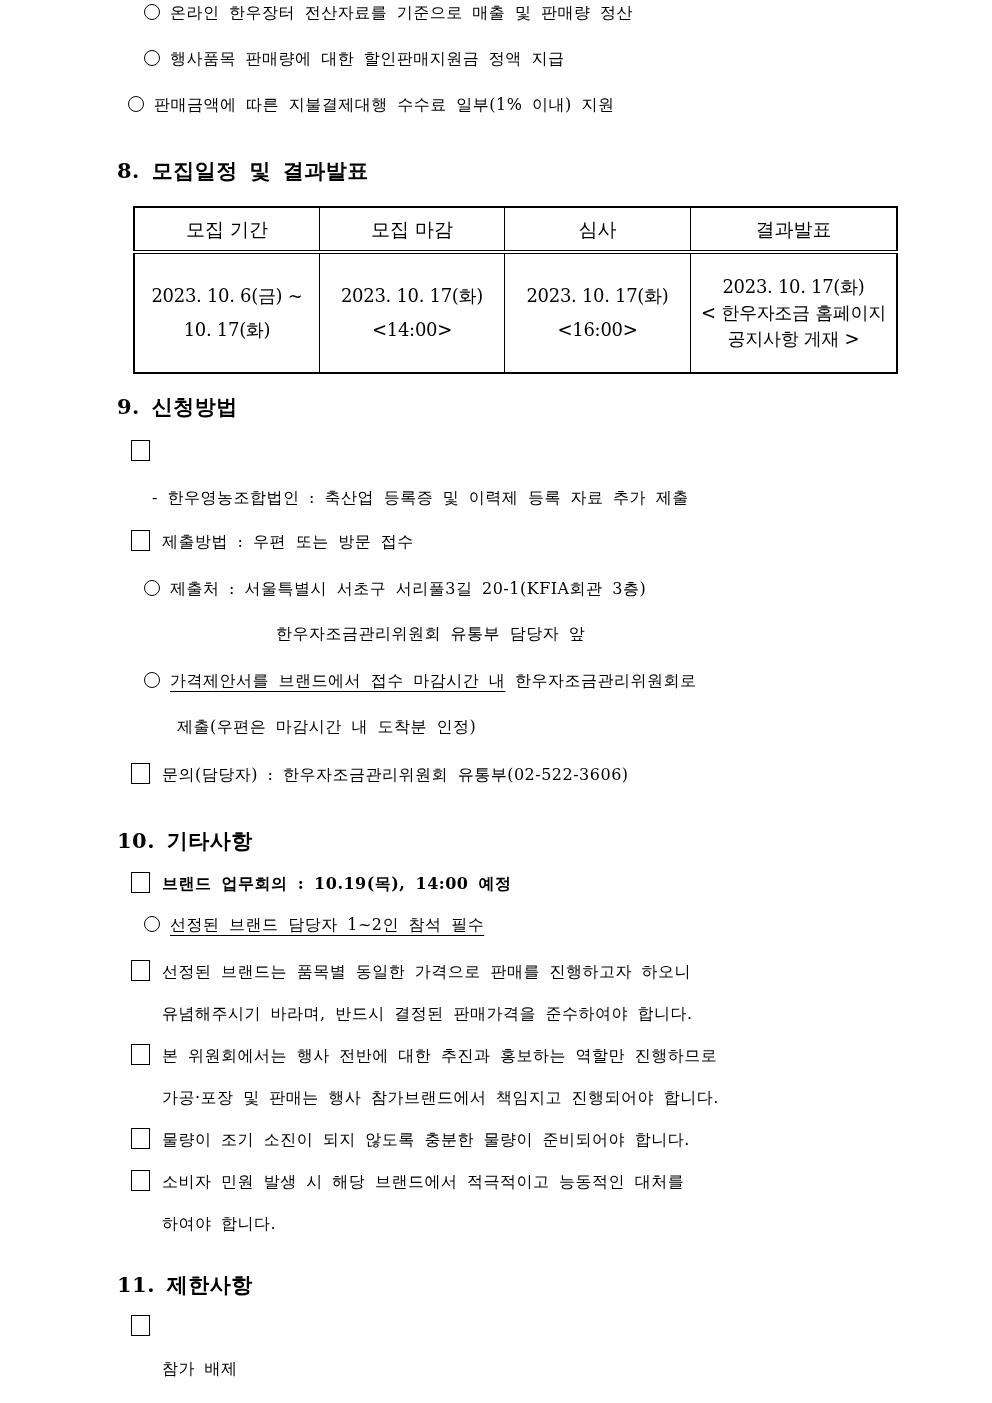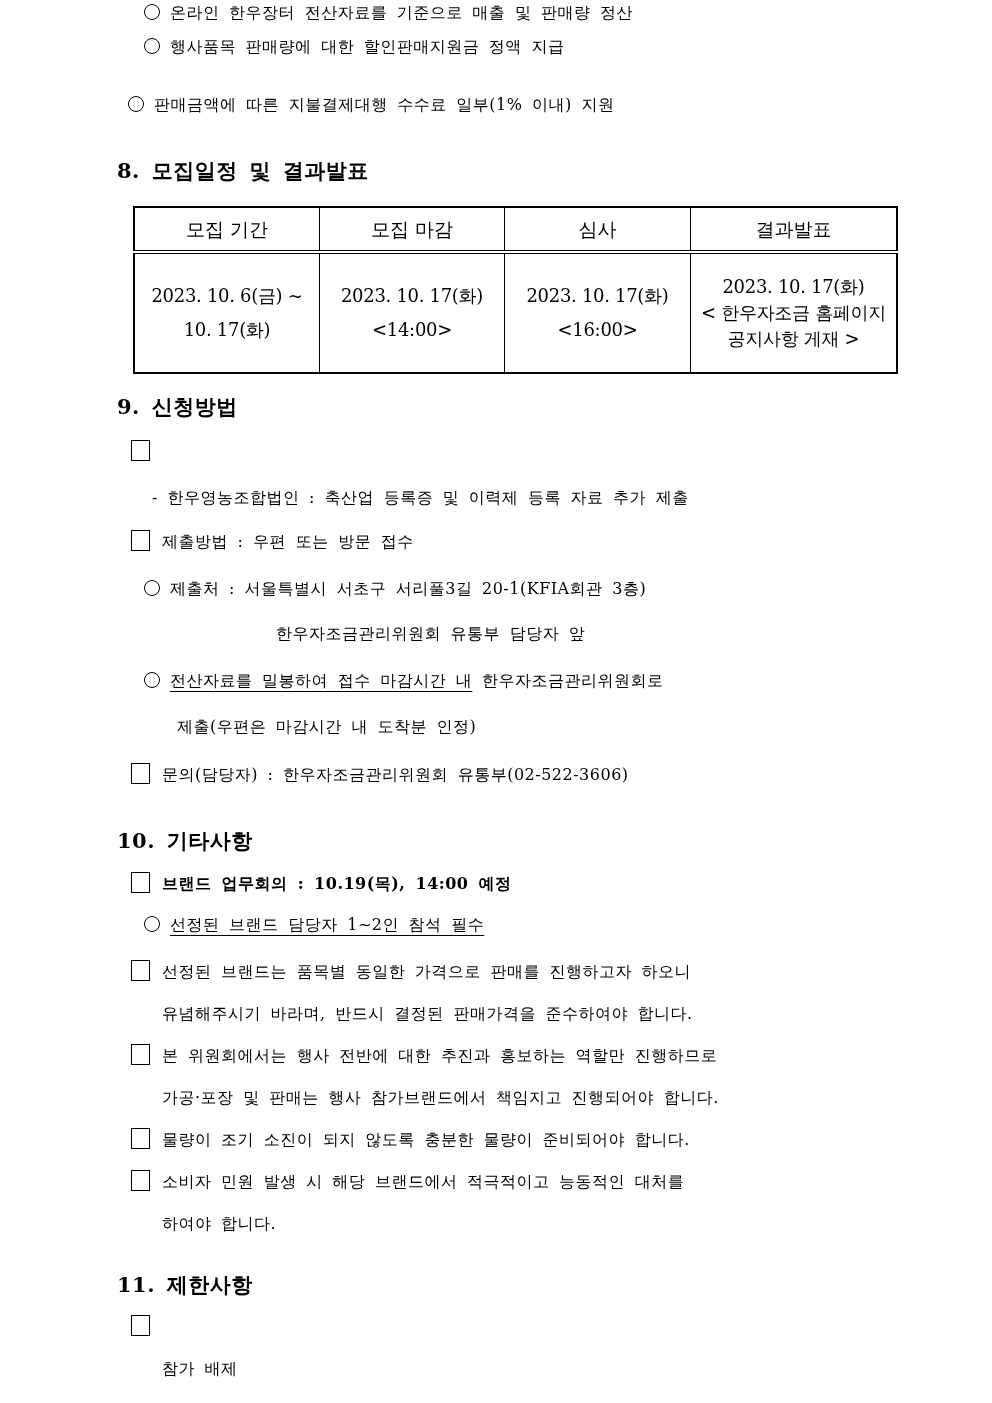--- a/index.html
+++ b/index.html
@@ -36,21 +36,21 @@
   }
   table.sched th { height: 42px; border-bottom: 4px double #000; font-size: 19px; }
   table.sched td { height: 118px; font-size: 18px; letter-spacing: -0.3px; }
 </style>
 </head>
 <body>
 
 <div class="line" style="left:144px; top:0px;">
   <span class="circle"></span><span>온라인 한우장터 전산자료를 기준으로 매출 및 판매량 정산</span>
 </div>
-<div class="line" style="left:144px; top:34px;">
+<div class="line" style="left:144px; top:46px;">
   <span class="circle"></span><span>행사품목 판매량에 대한 할인판매지원금 정액 지급</span>
 </div>
 <div class="line" style="left:128px; top:92px;">
   <span class="circle"></span><span>판매금액에 따른 지불결제대행 수수료 일부(1% 이내) 지원</span>
 </div>
 
 <div class="line heading" style="left:117px; top:158px;">8. 모집일정 및 결과발표</div>
 
 <table class="sched">
   <thead>
@@ -91,21 +91,21 @@
 </div>
 <div class="line" style="left:152px; top:485px;">- 한우영농조합법인 : 축산업 등록증 및 이력제 등록 자료 추가 제출</div>
 <div class="line" style="left:131px; top:529px;">
   <span class="square"></span><span>제출방법 : 우편 또는 방문 접수</span>
 </div>
 <div class="line" style="left:144px; top:576px;">
   <span class="circle"></span><span>제출처 : 서울특별시 서초구 서리풀3길 20-1(KFIA회관 3층)</span>
 </div>
 <div class="line" style="left:276px; top:621px;">한우자조금관리위원회 유통부 담당자 앞</div>
 <div class="line" style="left:144px; top:668px;">
-  <span class="circle"></span><span class="u">전산자료를 밀봉하여 접수 마감시간 내</span><span> 한우자조금관리위원회로</span>
+  <span class="circle"></span><span class="u">가격제안서를 브랜드에서 접수 마감시간 내</span><span> 한우자조금관리위원회로</span>
 </div>
 <div class="line" style="left:177px; top:714px;">제출(우편은 마감시간 내 도착분 인정)</div>
 <div class="line" style="left:131px; top:762px;">
   <span class="square"></span><span>문의(담당자) : 한우자조금관리위원회 유통부(02-522-3606)</span>
 </div>
 
 <div class="line heading" style="left:117px; top:828px;">10. 기타사항</div>
 
 <div class="line bold" style="left:131px; top:871px;">
   <span class="square"></span><span>브랜드 업무회의 : 10.19(목), 14:00 예정</span>

